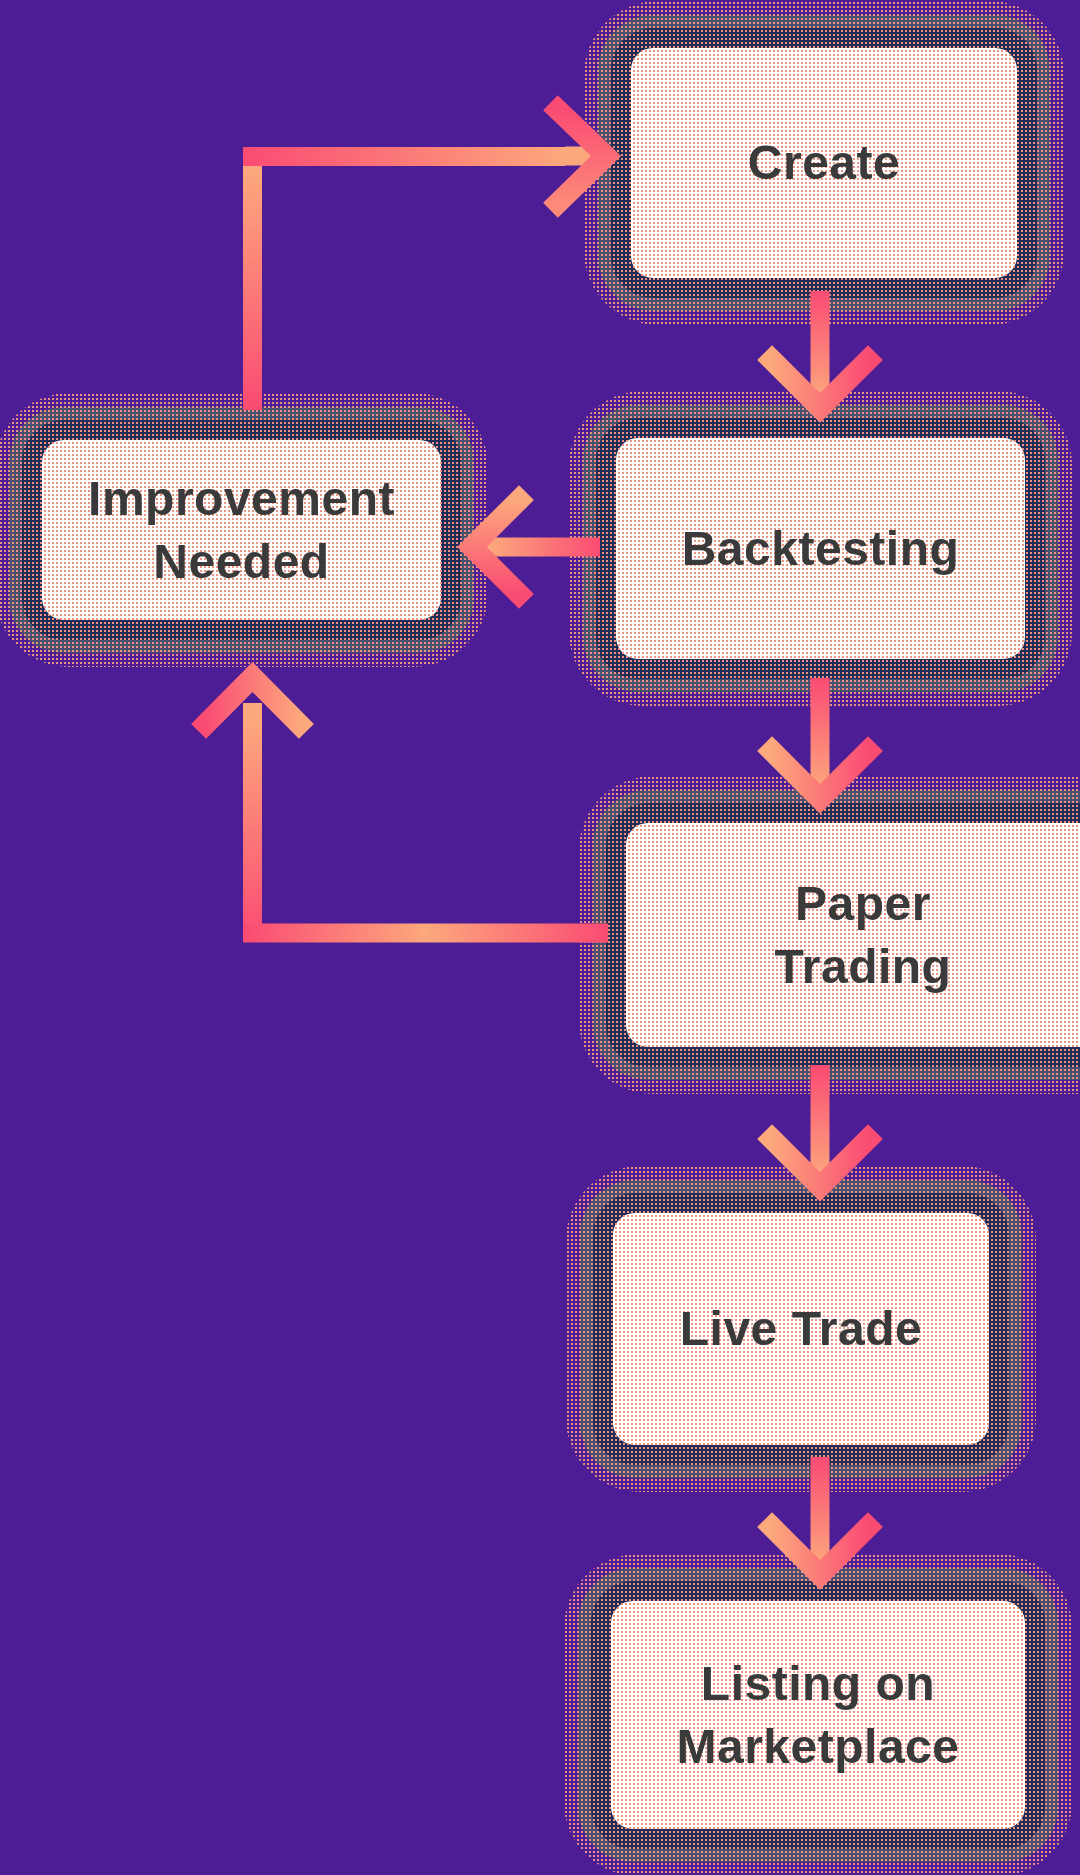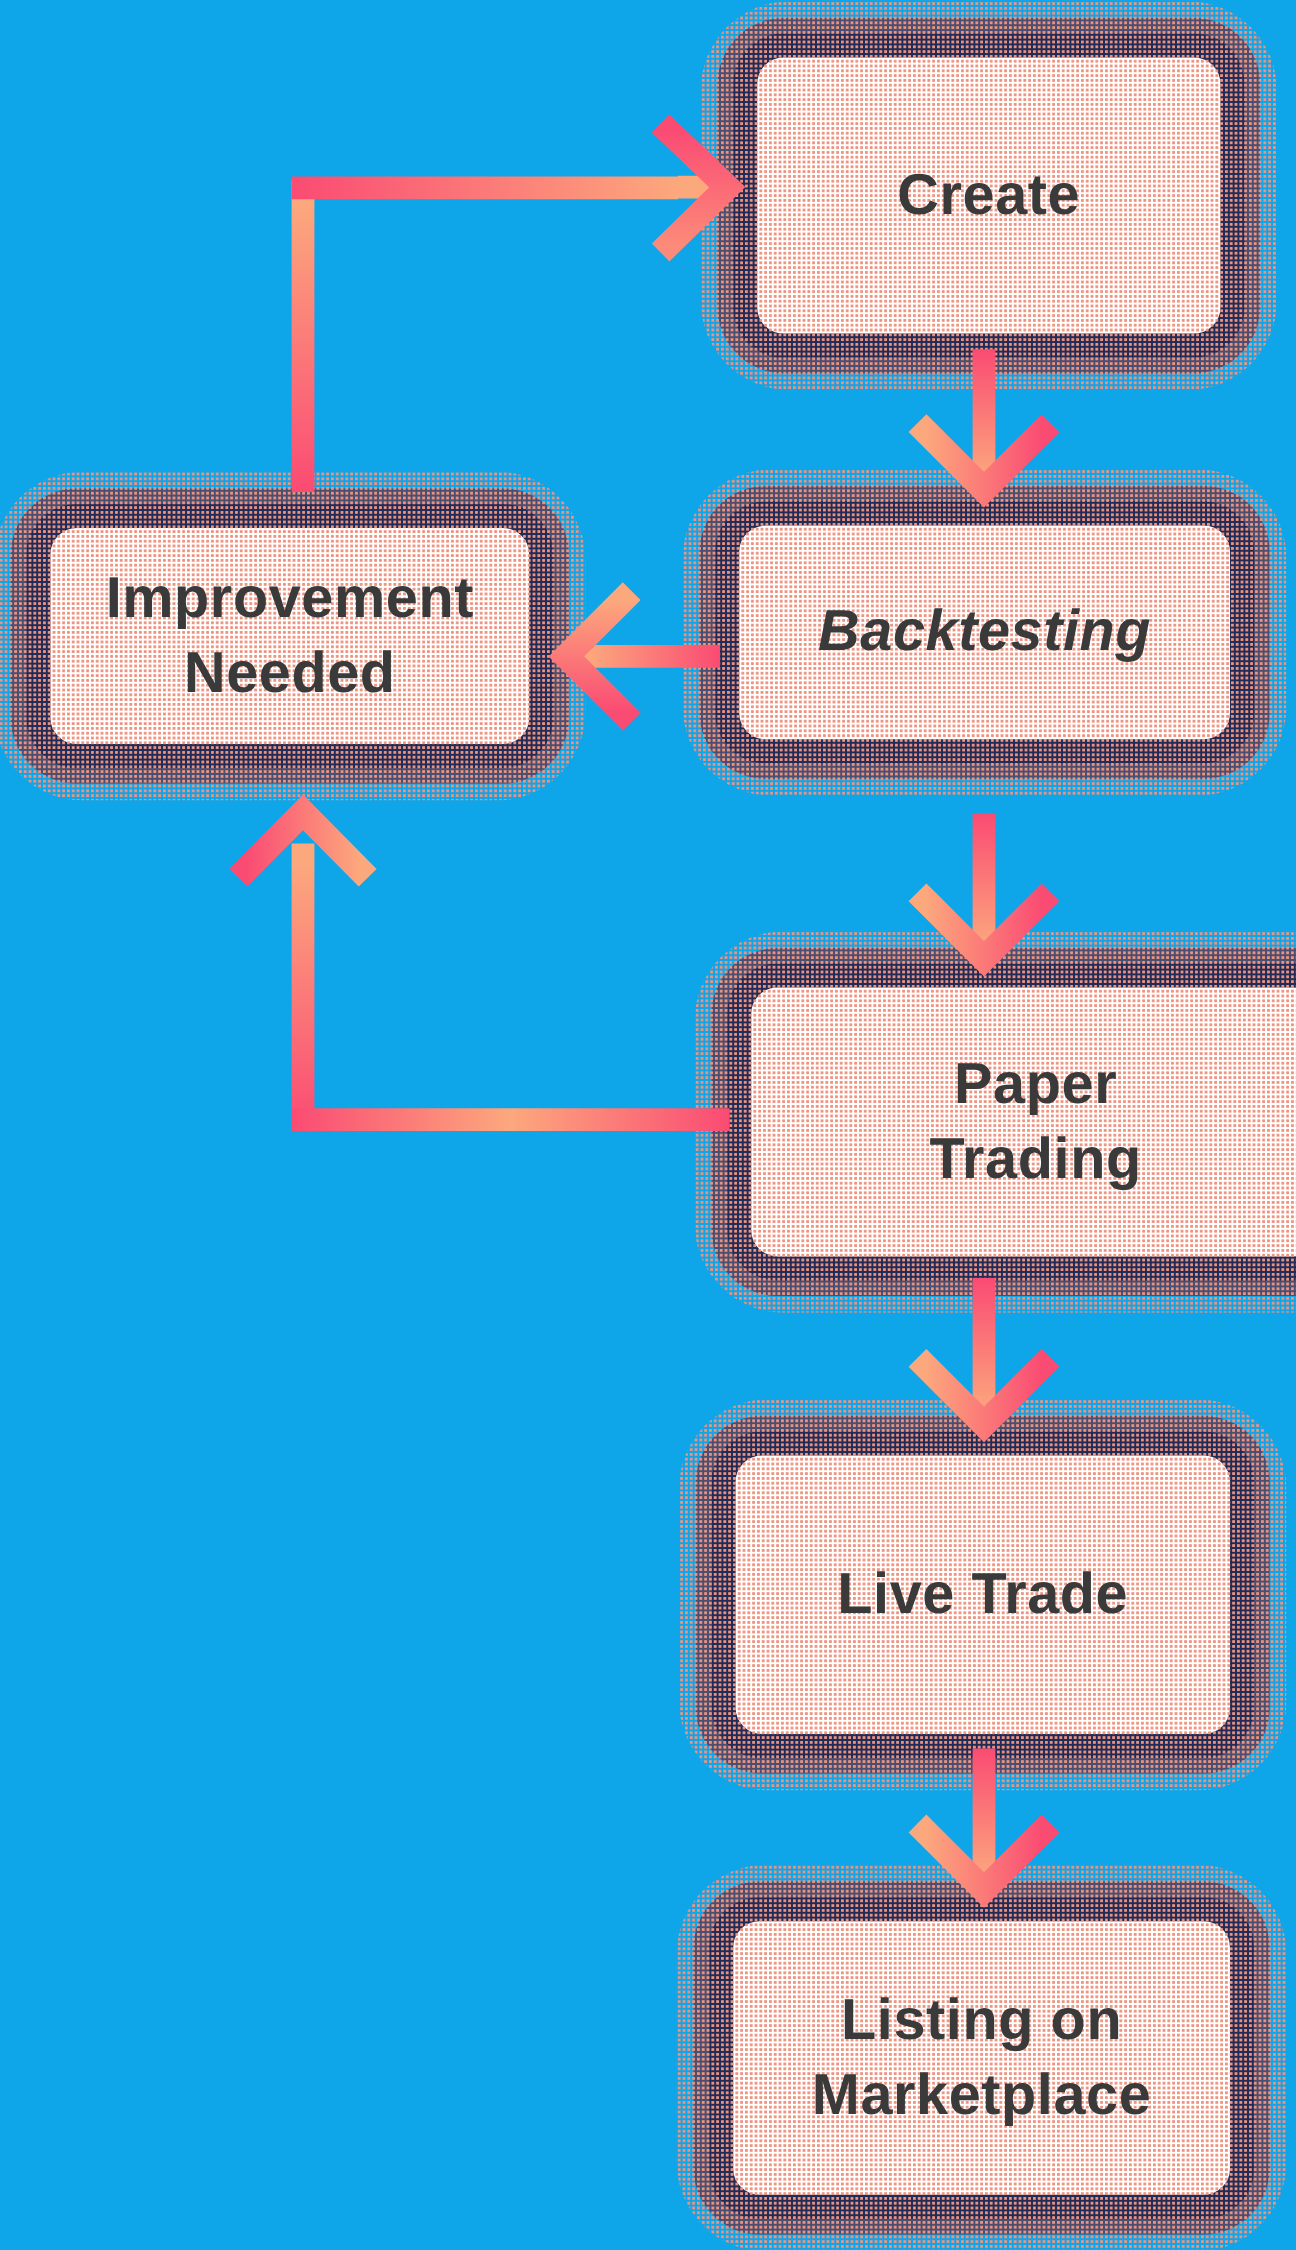--- a/index.html
+++ b/index.html
@@ -4,21 +4,21 @@
 <style>
   html, body {
     margin: 0;
     padding: 0;
     background: #000000;
   }
   .canvas {
     position: relative;
     width: 1080px;
     height: 1875px;
-    background: #0ea5e9;
+    background: #4c1d95;
     overflow: hidden;
     font-family: "Liberation Sans", sans-serif;
   }
   .node {
     position: absolute;
     box-sizing: border-box;
     background: #ffffff;
     border: 20px solid #202b57;
     border-radius: 42px;
     box-shadow: 0 0 0 13px #4a4e70;
@@ -155,35 +155,35 @@
     <g>
       <line x1="820" y1="1457" x2="820" y2="1561" stroke="url(#gD)" stroke-width="19"></line>
       <path d="M 772 1527 L 820 1575 L 868 1527" fill="none" stroke="url(#gHeadLR)" stroke-width="21" stroke-linecap="square"></path>
     </g>
   </svg>
 
   <div class="node" style="left:611px; top:28px;  width:426px; height:270px;">
     <span class="node-label">Create</span>
   </div>
 
-  <div class="node" style="left:596px; top:418px; width:449px; height:218px;font-style:italic;">
+  <div class="node" style="left:596px; top:418px; width:449px; height:261px;">
     <span class="node-label">Backtesting</span>
   </div>
 
   <div class="node" style="left:22px;  top:420px; width:439px; height:220px;">
     <span class="node-label">Improvement
 Needed</span>
   </div>
 
   <div class="node" style="left:606px; top:803px; width:514px; height:264px;">
     <span class="node-label">Paper
 Trading</span>
   </div>
 
-  <div class="node" style="left:593px; top:1193px; width:452px; height:272px;">
+  <div class="node" style="left:593px; top:1193px; width:416px; height:272px;">
     <span class="node-label">Live Trade</span>
   </div>
 
   <div class="node" style="left:591px; top:1581px; width:454px; height:268px;justify-content:center;">
     <span class="node-label">Listing on
 Marketplace</span>
   </div>
 
 </div>
 

